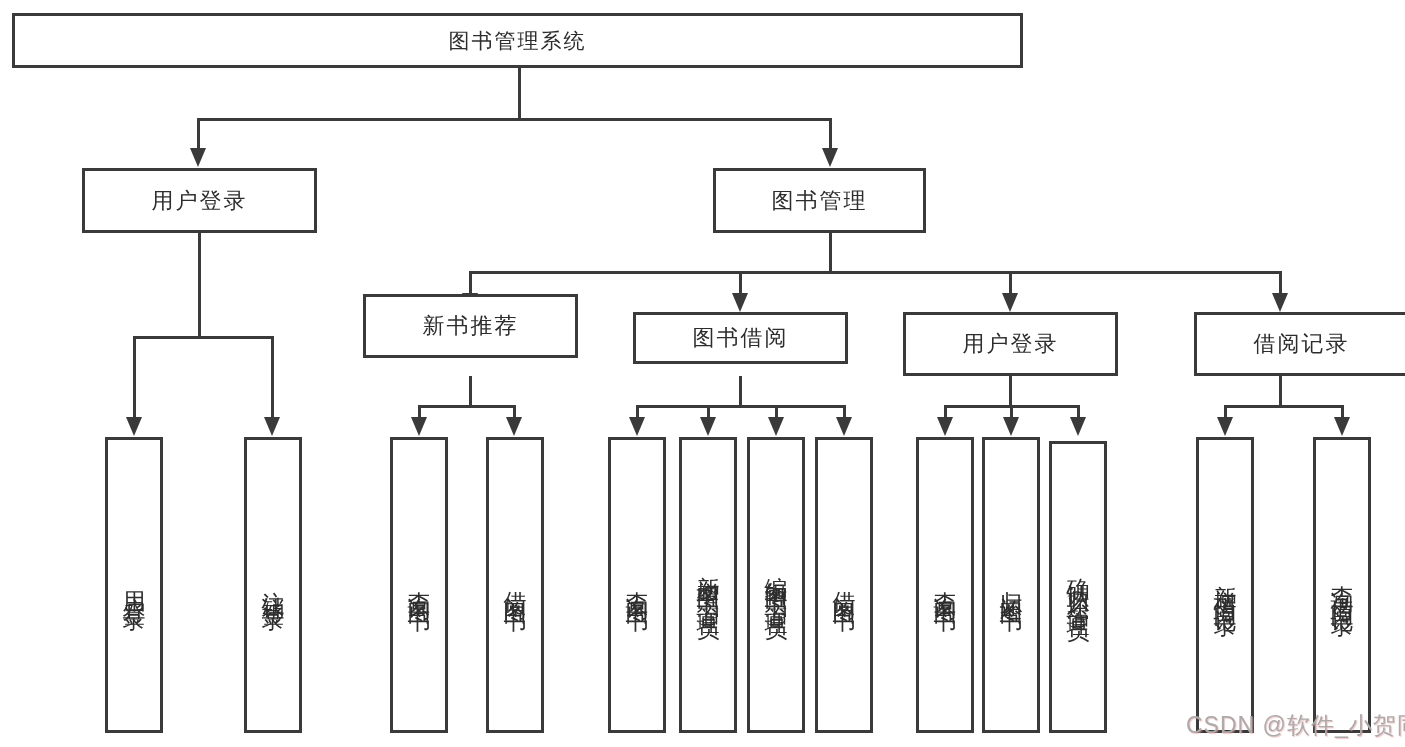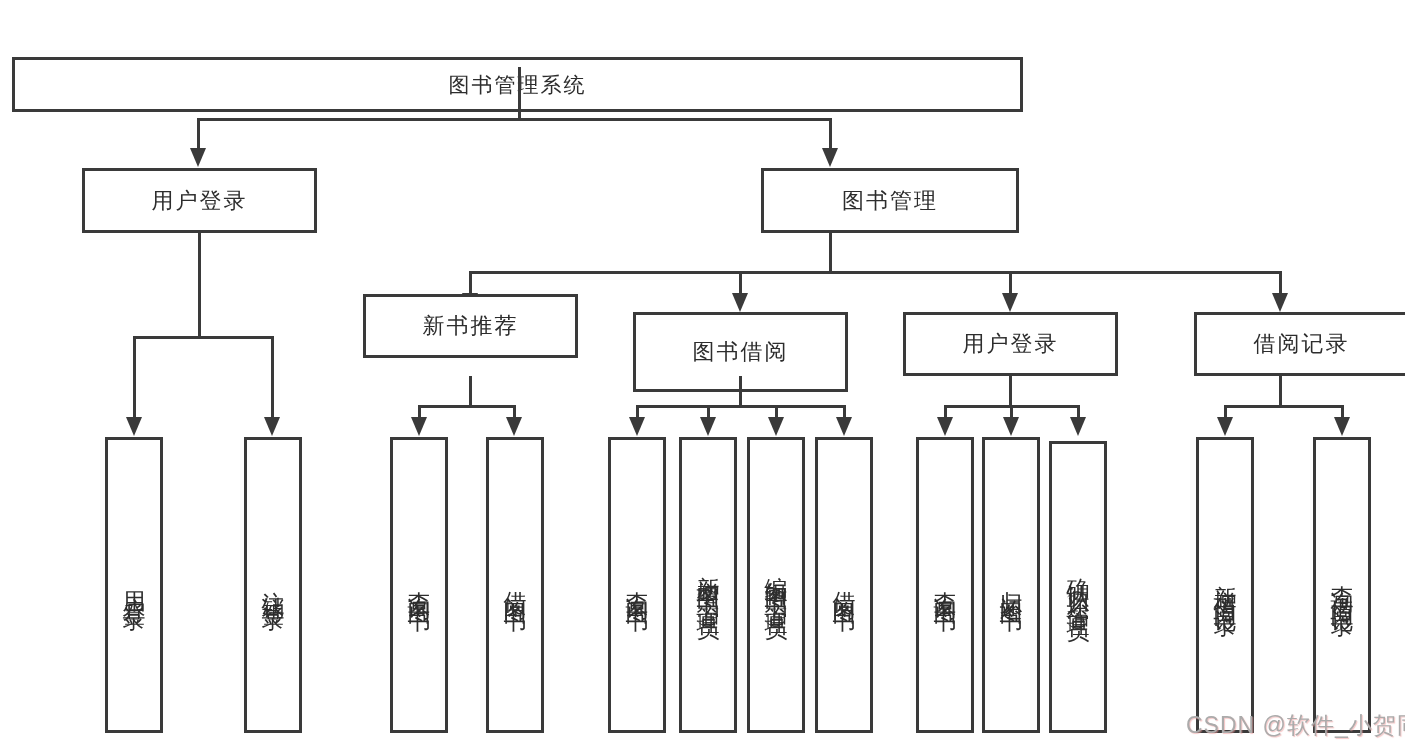--- a/index.html
+++ b/index.html
@@ -63,35 +63,35 @@
     text-shadow:1px 1px 1px rgba(236,150,150,0.55);
     white-space:nowrap;
     z-index:5;
   }
 </style>
 </head>
 <body>
 
 <div class="stage">
 
-  <div class="hbox" style="left:12px;top:13px;width:1011px;height:55px;font-size:21px;margin-top:44px;">
+  <div class="hbox" style="left:12px;top:13px;width:1011px;height:55px;font-size:21px;">
     <span>图书管理系统</span>
   </div>
 
   <div class="vline" style="left:518px;top:67px;height:51px;"></div>
   <div class="hline" style="left:197px;top:118px;width:635px;"></div>
   <div class="vline" style="left:197px;top:118px;height:31px;"></div>
   <div class="arrow" style="left:190px;top:148px;"></div>
   <div class="vline" style="left:829px;top:118px;height:31px;"></div>
   <div class="arrow" style="left:822px;top:148px;"></div>
 
   <div class="hbox" style="left:82px;top:168px;width:235px;height:65px;">
     <span>用户登录</span>
   </div>
-  <div class="hbox" style="left:713px;top:168px;width:258px;height:65px;margin-left:48px;">
+  <div class="hbox" style="left:713px;top:168px;width:213px;height:65px;">
     <span>图书管理</span>
   </div>
 
   <div class="vline" style="left:198px;top:233px;height:103px;"></div>
   <div class="hline" style="left:133px;top:336px;width:140px;"></div>
   <div class="vline" style="left:133px;top:336px;height:82px;"></div>
   <div class="arrow" style="left:126px;top:417px;"></div>
   <div class="vline" style="left:271px;top:336px;height:82px;"></div>
   <div class="arrow" style="left:264px;top:417px;"></div>
 
@@ -102,21 +102,21 @@
   <div class="vline" style="left:739px;top:271px;height:24px;"></div>
   <div class="arrow" style="left:732px;top:293px;"></div>
   <div class="vline" style="left:1009px;top:271px;height:24px;"></div>
   <div class="arrow" style="left:1002px;top:293px;"></div>
   <div class="vline" style="left:1279px;top:271px;height:24px;"></div>
   <div class="arrow" style="left:1272px;top:293px;"></div>
 
   <div class="hbox" style="left:363px;top:294px;width:215px;height:64px;">
     <span>新书推荐</span>
   </div>
-  <div class="hbox" style="left:633px;top:312px;width:215px;height:80px;">
+  <div class="hbox" style="left:633px;top:312px;width:215px;height:52px;">
     <span>图书借阅</span>
   </div>
   <div class="hbox" style="left:903px;top:312px;width:215px;height:64px;">
     <span>用户登录</span>
   </div>
   <div class="hbox" style="left:1194px;top:312px;width:215px;height:64px;">
     <span>借阅记录</span>
   </div>
 
   <div class="vline" style="left:469px;top:376px;height:29px;"></div>

